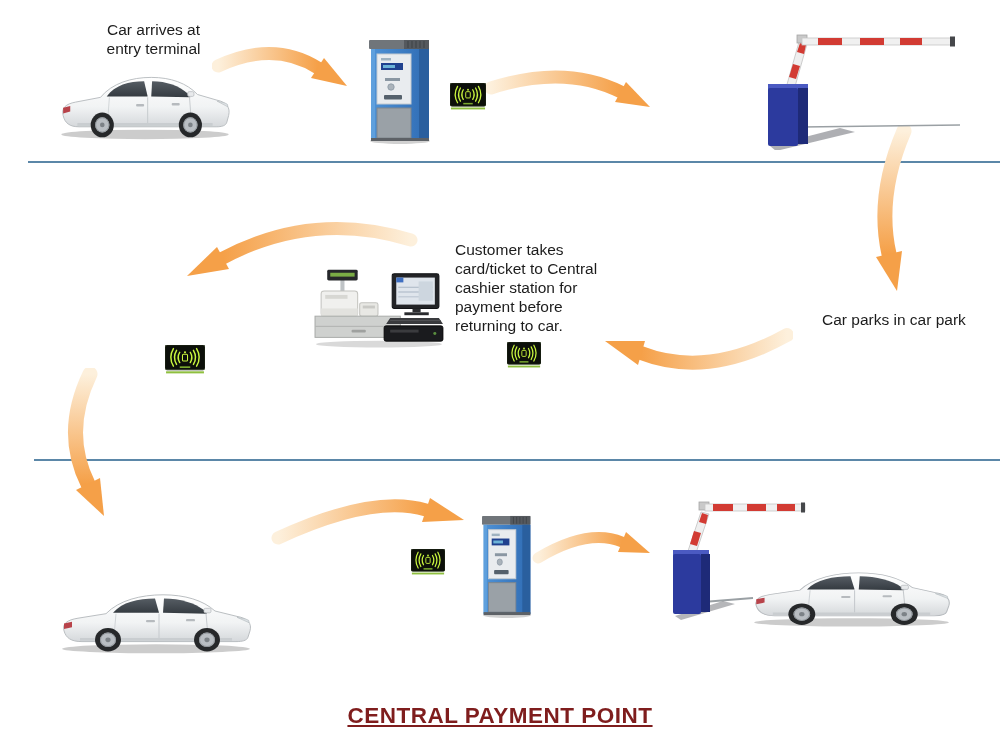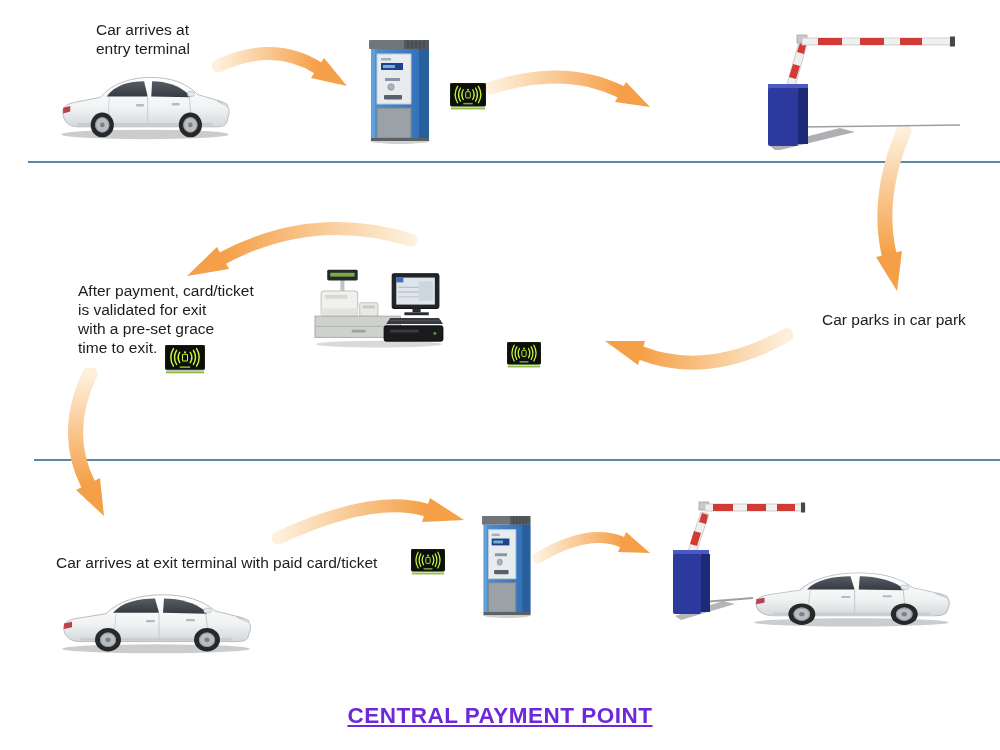--- a/index.html
+++ b/index.html
@@ -1,27 +1,27 @@
 <!DOCTYPE html>
 <html><head>
 <meta charset="utf-8">
 <style>
   html,body{margin:0;padding:0;background:#ffffff;}
   #stage{
     position:relative;width:1000px;height:750px;background:#ffffff;overflow:hidden;
     font-family:"Liberation Sans","DejaVu Sans",sans-serif;color:#1c1c1c;
   }
   .label{position:absolute;font-size:15.5px;line-height:19px;white-space:pre-line;z-index:5;}
-  .label.center{}
+  .label.center{text-align:center;}
   .divider{position:absolute;height:1.6px;background:#5b87a8;z-index:1;}
   .art{position:absolute;z-index:3;}
   .arrow{position:absolute;z-index:2;}
   #diagram-title{
     position:absolute;left:0;top:703px;width:1000px;text-align:center;
-    font-size:22.5px;font-weight:bold;color:#6d28d9;letter-spacing:.5px;
+    font-size:22.5px;font-weight:bold;color:#7f1d1d;letter-spacing:.5px;
     text-decoration:underline;z-index:5;
   }
 </style>
 </head>
 <body>
 
 <div id="stage">
 
   <svg width="0" height="0" style="position:absolute" aria-hidden="true">
     <defs>
@@ -139,25 +139,25 @@
       </symbol>
     </defs>
   </svg>
 
   <div class="divider" style="left:28px;top:161px;width:972px;"></div>
   <div class="divider" style="left:34px;top:459px;width:966px;"></div>
 
   <div class="label center" style="left:96px;top:20px;width:115px;">Car arrives at
 entry terminal</div>
   <div class="label" style="left:822px;top:310px;width:180px;">Car parks in car park</div>
-  <div class="label" style="left:78px;top:281px;width:215px;">After payment, card/ticket
-is validated for exit
-with a pre-set grace
-time to exit.</div>
-  <div class="label" style="left:56px;top:553px;width:360px;">Car arrives at exit terminal with paid  card/ticket</div>
+  <div class="label" style="left:455px;top:240px;width:180px;">Customer  takes
+card/ticket to Central
+cashier station for
+payment before
+returning to car.</div>
 
   <svg class="arrow" style="left:212px;top:38px;" width="145" height="70" viewBox="0 0 145 70">
     <path d="M6,28 Q62,2 106,30" stroke="url(#gR)" stroke-width="13" fill="none" stroke-linecap="round"></path>
     <polygon points="135,48 99,40 112,20" fill="#f5a048"></polygon>
   </svg>
   <svg class="arrow" style="left:485px;top:66px;" width="190" height="62" viewBox="0 0 190 62">
     <path d="M6,22 Q80,-2 136,26" stroke="url(#gR)" stroke-width="13" fill="none" stroke-linecap="round"></path>
     <polygon points="165,41 130,36 141,16" fill="#f5a048"></polygon>
   </svg>
   <svg class="arrow" style="left:862px;top:126px;" width="68" height="178" viewBox="0 0 68 178">

